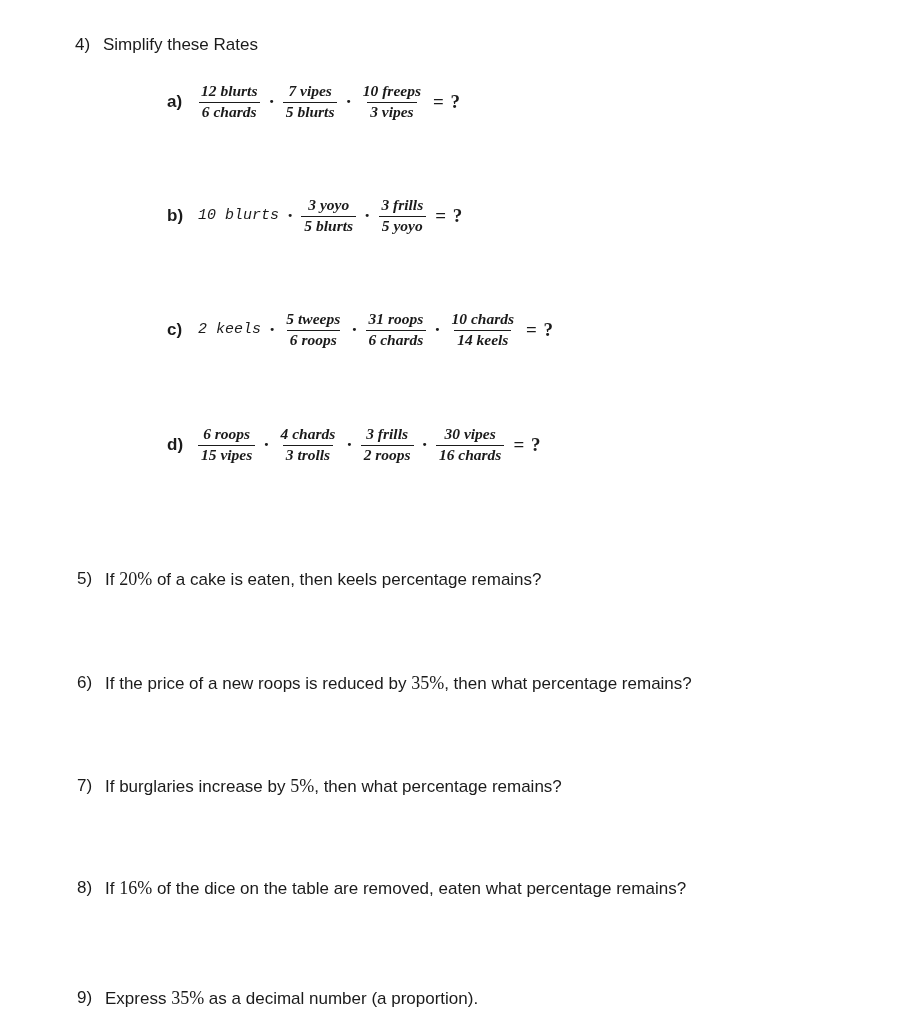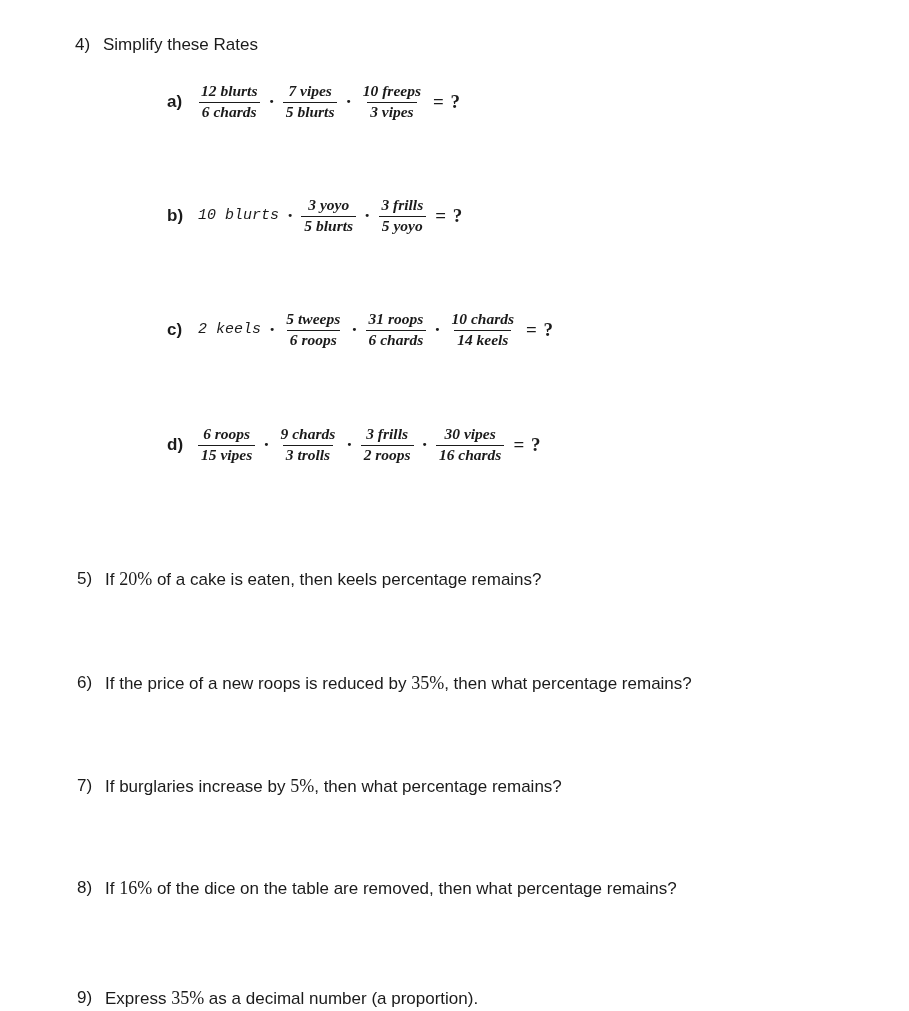--- a/index.html
+++ b/index.html
@@ -137,21 +137,21 @@
   </div>
 
   <div class="part" style="top:425px;">
     <span class="plabel">d)</span>
     <span class="frac">
       <span class="fnum">6 roops</span>
       <span class="fden">15 vipes</span>
     </span>
     <span class="mdot">·</span>
     <span class="frac">
-      <span class="fnum">9 chards</span>
+      <span class="fnum">4 chards</span>
       <span class="fden">3 trolls</span>
     </span>
     <span class="mdot">·</span>
     <span class="frac">
       <span class="fnum">3 frills</span>
       <span class="fden">2 roops</span>
     </span>
     <span class="mdot">·</span>
     <span class="frac">
       <span class="fnum">30 vipes</span>
@@ -170,21 +170,21 @@
     <span><span>If the price of a new roops is reduced by </span><span class="pct">35%</span><span>, then what percentage remains?</span></span>
   </div>
 
   <div class="qrow" style="left:77px; top:775px;">
     <span class="qnum">7)</span>
     <span><span>If burglaries increase by </span><span class="pct">5%</span><span>, then what percentage remains?</span></span>
   </div>
 
   <div class="qrow" style="left:77px; top:877px;">
     <span class="qnum">8)</span>
-    <span><span>If </span><span class="pct">16%</span><span> of the dice on the table are removed, then what percentage remains?</span></span>
+    <span><span>If </span><span class="pct">16%</span><span> of the dice on the table are removed, eaten what percentage remains?</span></span>
   </div>
 
   <div class="qrow" style="left:77px; top:987px;">
     <span class="qnum">9)</span>
     <span><span>Express </span><span class="pct">35%</span><span> as a decimal number (a proportion).</span></span>
   </div>
 
 </div>
 
 </body></html>

